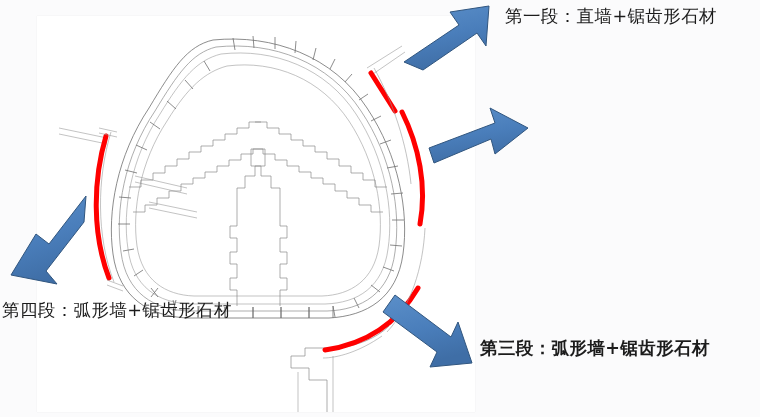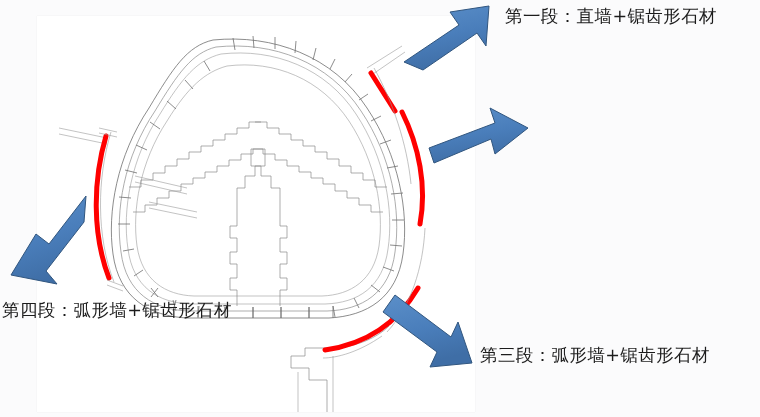--- a/index.html
+++ b/index.html
@@ -22,21 +22,21 @@
     position:absolute;
     color:#1c1c1c;
     font-size:17.5px;
     line-height:1.2;
     white-space:nowrap;
     letter-spacing:0.4px;
     font-family:"DejaVu Sans","Liberation Sans",sans-serif;
   }
   #lbl1{left:505px;top:6px;}
   #lbl2{left:497px;top:85px;}
-  #lbl3{left:480px;top:345px;}
+  #lbl3{left:480px;top:338px;font-weight:bold;}
   #lbl4{left:2px;top:300px;}
   .arrowlayer{position:absolute;left:0;top:0;width:760px;height:417px;pointer-events:none;}
 </style>
 </head>
 <body>
 
 <div id="stage">
 
   <div class="photo">
     <svg class="cad" viewBox="0 0 438 396">

